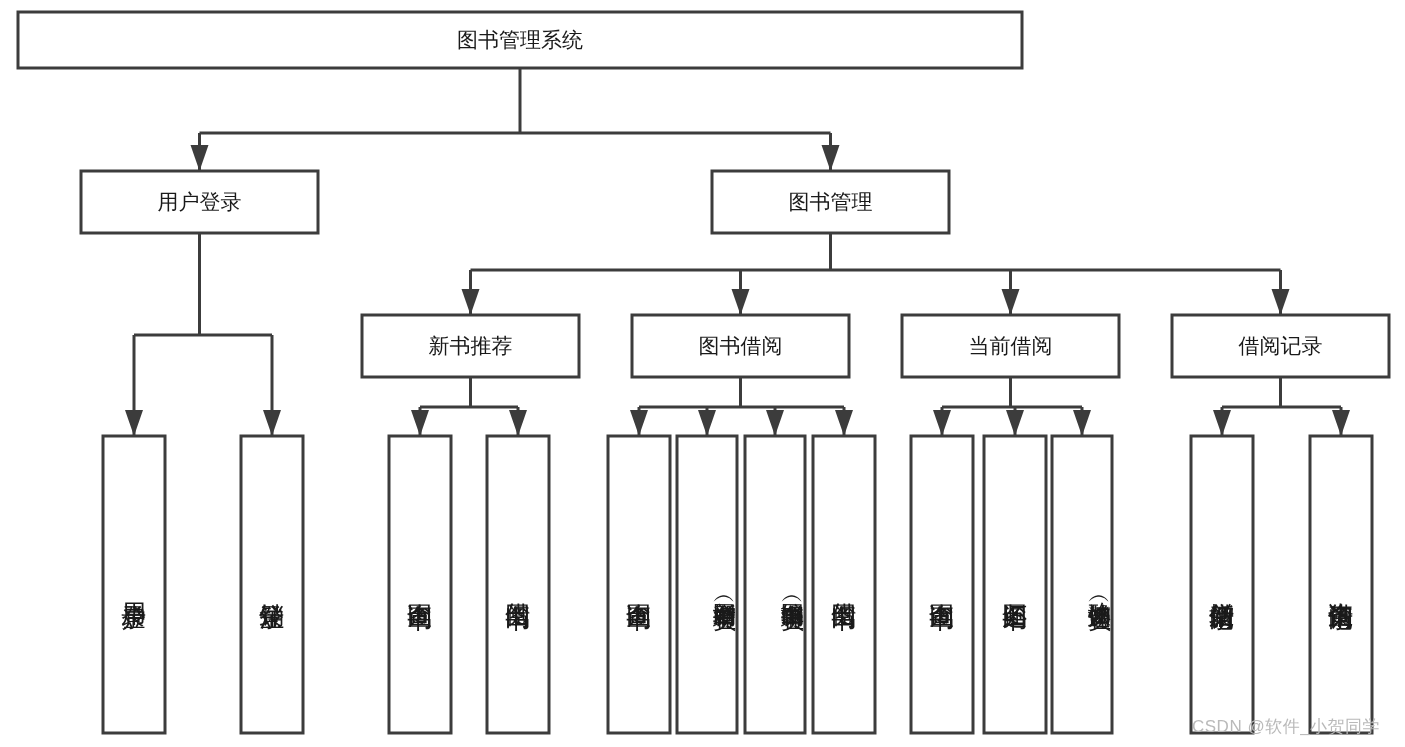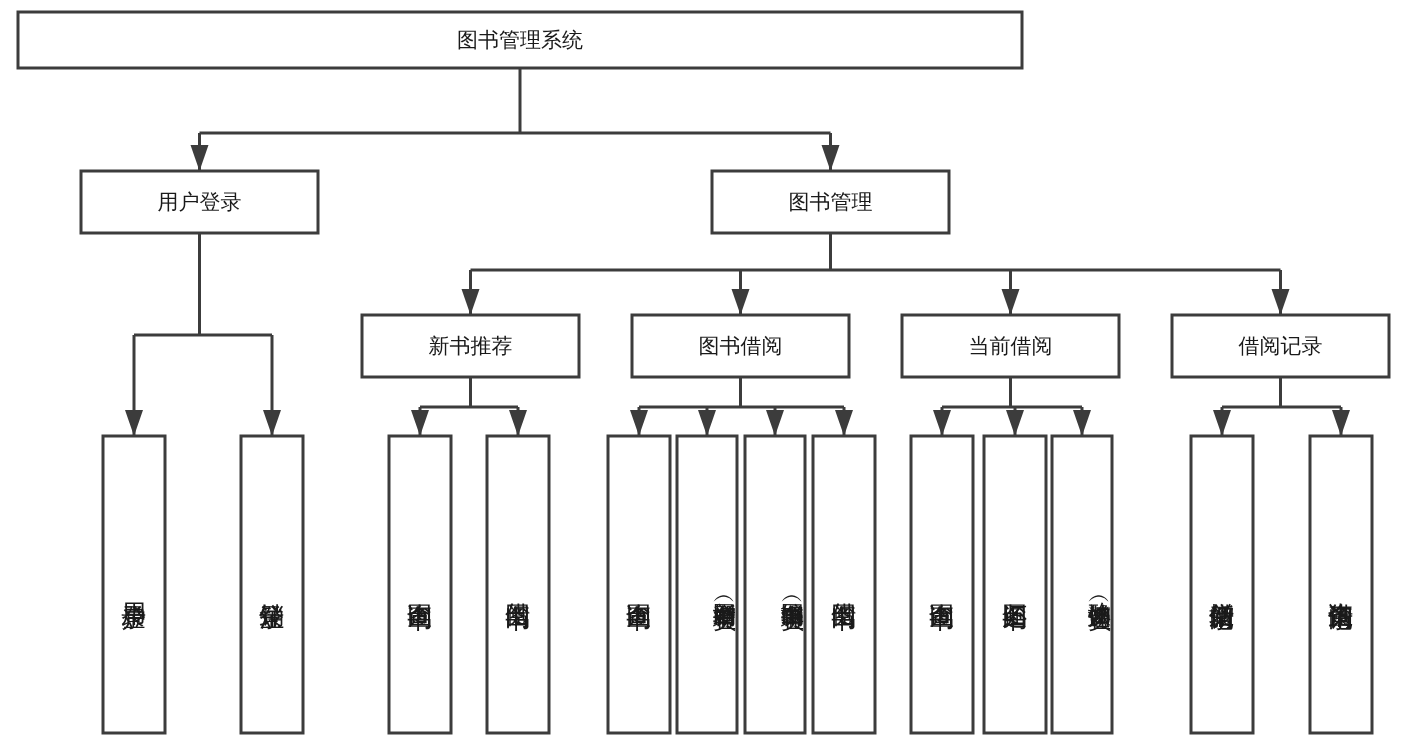--- a/index.html
+++ b/index.html
@@ -173,13 +173,14 @@
       <div class="node-label-v" style="left: 608px; top: 436px; width: 62px; height: 297px;">查询图书</div>
       <div class="node-label-v" style="left: 677px; top: 436px; width: 60px; height: 297px; font-size: 23px; align-items: flex-start; padding-top: 8px; box-sizing: border-box;">新增图书（管理员）</div>
       <div class="node-label-v" style="left: 745px; top: 436px; width: 60px; height: 297px; font-size: 23px; align-items: flex-start; padding-top: 8px; box-sizing: border-box;">编辑图书（管理员）</div>
       <div class="node-label-v" style="left: 813px; top: 436px; width: 62px; height: 297px;">借阅图书</div>
       <div class="node-label-v" style="left: 911px; top: 436px; width: 62px; height: 297px;">查询图书</div>
       <div class="node-label-v" style="left: 984px; top: 436px; width: 62px; height: 297px;">归还图书</div>
       <div class="node-label-v" style="left: 1052px; top: 436px; width: 60px; height: 297px; font-size: 23px; align-items: flex-start; padding-top: 8px; box-sizing: border-box;">确认归还（管理员）</div>
       <div class="node-label-v" style="left: 1191px; top: 436px; width: 62px; height: 297px;">新增借阅记录</div>
       <div class="node-label-v" style="left: 1310px; top: 436px; width: 62px; height: 297px;">查询借阅记录</div>
     </div>
+  <div class="watermark" style="left:1192px; top:715px;">CSDN @软件_小贺同学</div>
 </div>
 
 </body></html>

